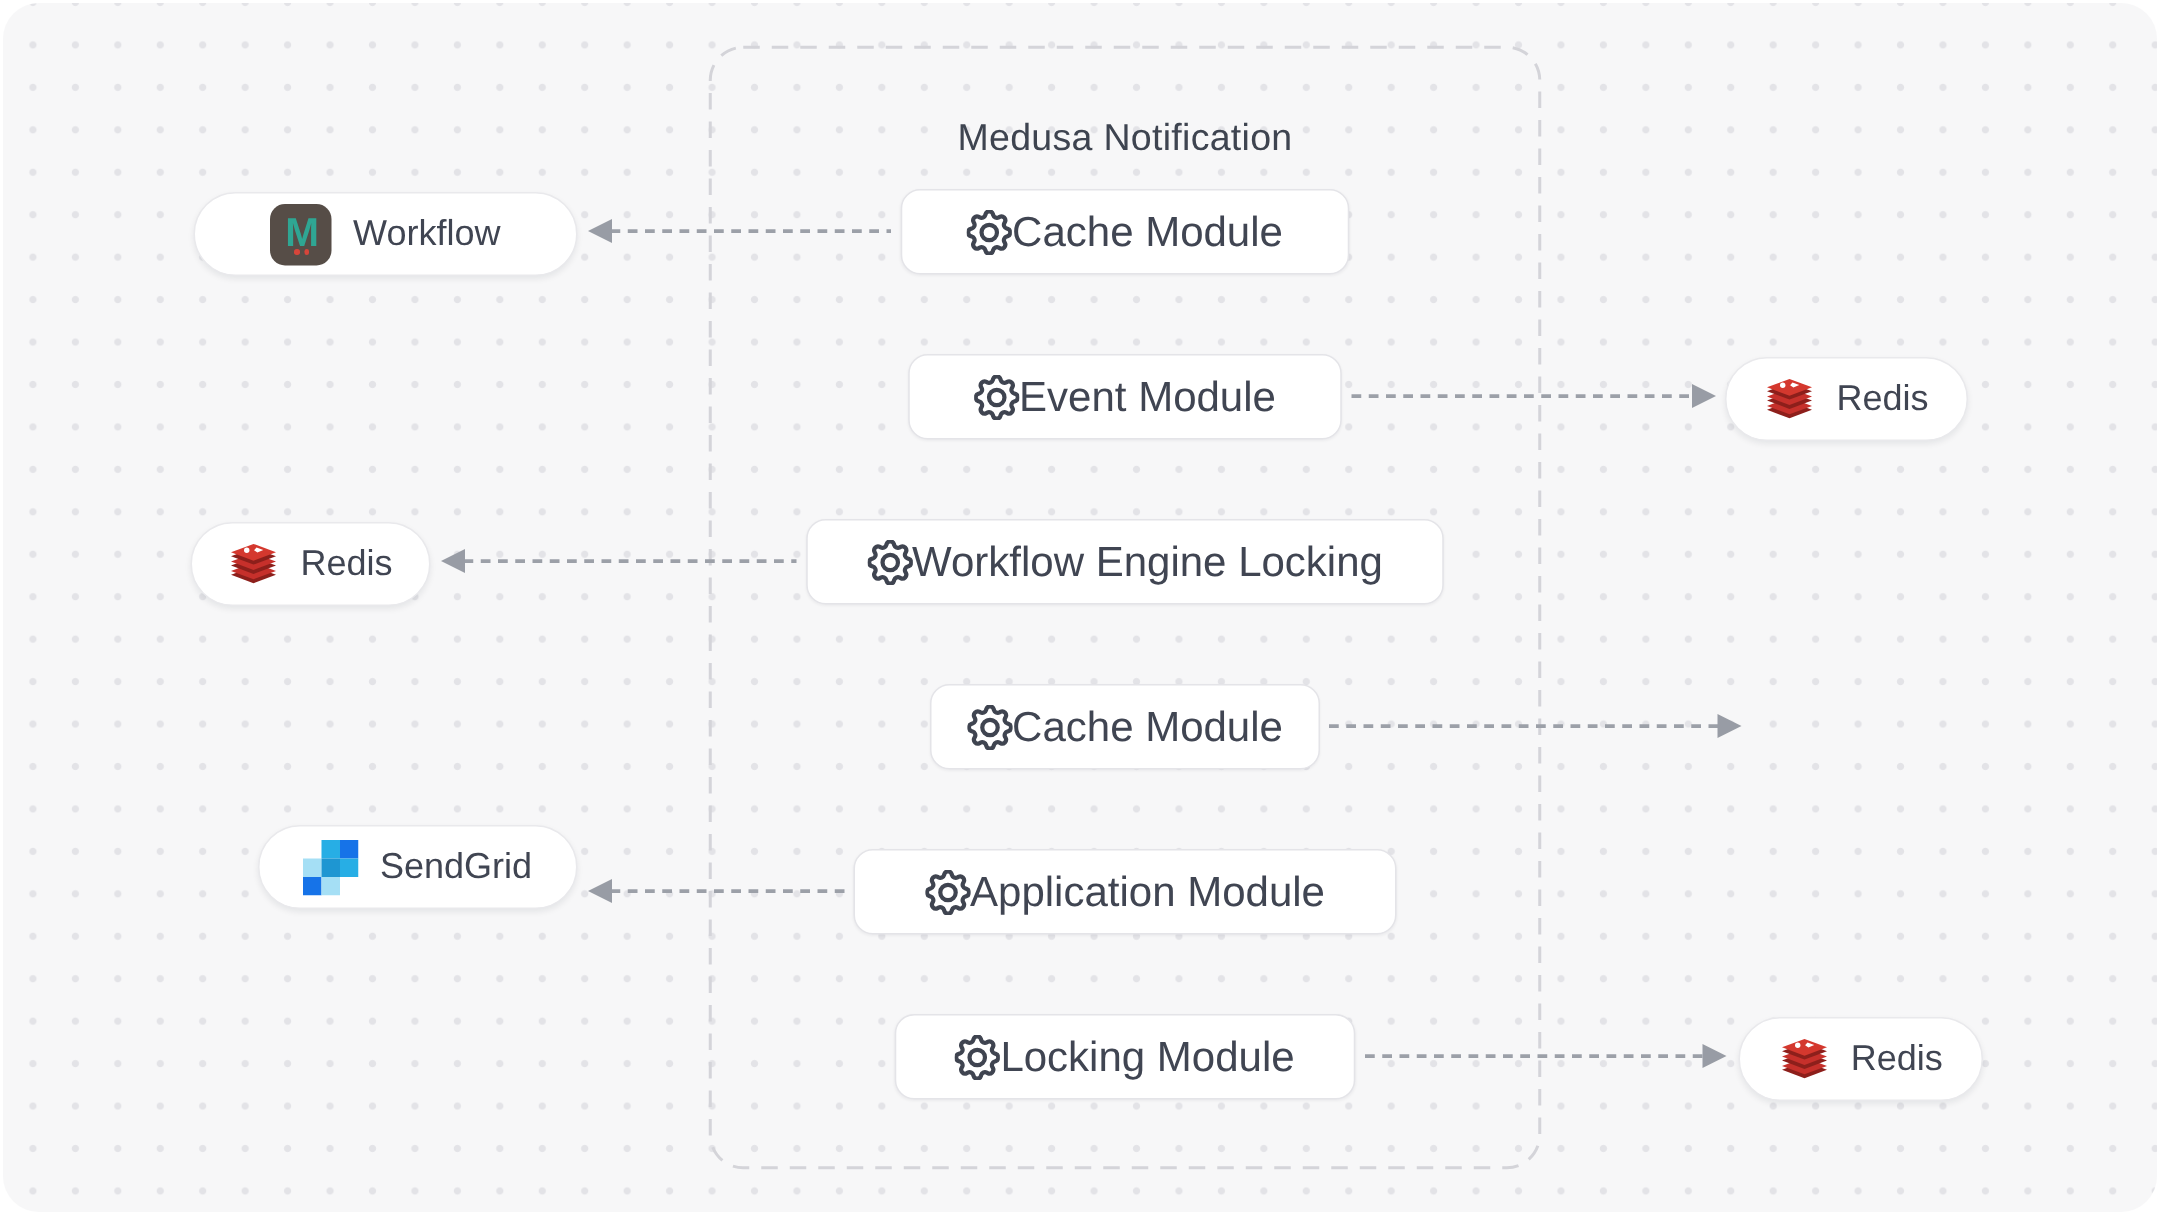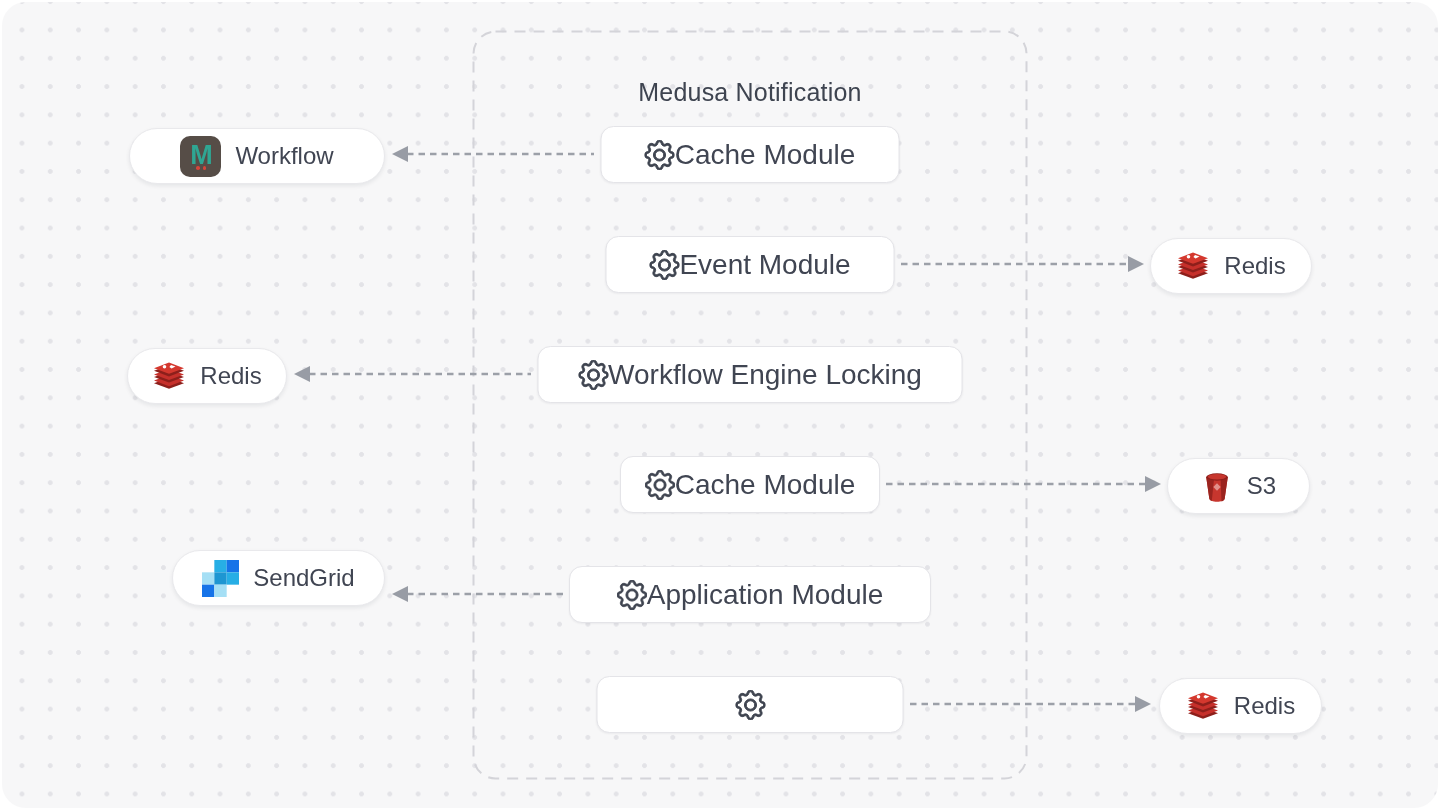--- a/index.html
+++ b/index.html
@@ -123,20 +123,21 @@
       </svg>
     <span>Application Module</span>
   </div>
   <div class="module" id="m-locking">
     <svg class="gear" viewBox="0 0 16 16">
         <g fill="currentColor" stroke="currentColor" stroke-width="0.5">
           <path d="M8 4.754a3.246 3.246 0 1 0 0 6.492 3.246 3.246 0 0 0 0-6.492zM5.754 8a2.246 2.246 0 1 1 4.492 0 2.246 2.246 0 0 1-4.492 0z"></path>
           <path d="M9.796 1.343c-.527-1.79-3.065-1.79-3.592 0l-.094.319a.873.873 0 0 1-1.255.52l-.292-.16c-1.64-.892-3.433.902-2.54 2.541l.159.292a.873.873 0 0 1-.52 1.255l-.319.094c-1.79.527-1.79 3.065 0 3.592l.319.094a.873.873 0 0 1 .52 1.255l-.16.292c-.892 1.64.901 3.434 2.541 2.54l.292-.159a.873.873 0 0 1 1.255.52l.094.319c.527 1.79 3.065 1.79 3.592 0l.094-.319a.873.873 0 0 1 1.255-.52l.292.16c1.64.893 3.434-.902 2.54-2.541l-.159-.292a.873.873 0 0 1 .52-1.255l.319-.094c1.79-.527 1.79-3.065 0-3.592l-.319-.094a.873.873 0 0 1-.52-1.255l.16-.292c.893-1.64-.902-3.433-2.541-2.54l-.292.159a.873.873 0 0 1-1.255-.52l-.094-.319zm-2.633.283c.246-.835 1.428-.835 1.674 0l.094.319a1.873 1.873 0 0 0 2.693 1.115l.291-.16c.764-.415 1.6.42 1.184 1.185l-.159.292a1.873 1.873 0 0 0 1.116 2.692l.318.094c.835.246.835 1.428 0 1.674l-.319.094a1.873 1.873 0 0 0-1.115 2.693l.16.291c.415.764-.42 1.6-1.185 1.184l-.291-.159a1.873 1.873 0 0 0-2.693 1.116l-.094.318c-.246.835-1.428.835-1.674 0l-.094-.319a1.873 1.873 0 0 0-2.692-1.115l-.292.16c-.764.415-1.6-.42-1.184-1.185l.159-.291A1.873 1.873 0 0 0 1.945 8.93l-.319-.094c-.835-.246-.835-1.428 0-1.674l.319-.094A1.873 1.873 0 0 0 3.06 4.377l-.16-.292c-.415-.764.42-1.6 1.185-1.184l.292.159a1.873 1.873 0 0 0 2.692-1.115l.094-.319z"></path>
         </g>
       </svg>
+    <span>Locking Module</span>
   </div>
 
   <div class="service" id="s-memcached">
     <span class="mc-icon">
         <span class="m">M</span>
         <i class="d1"></i>
         <i class="d2"></i>
       </span>
     <span>Workflow</span>
   </div>
@@ -162,31 +163,20 @@
       <path d="M17 9.4 L32 15 L17 20.6 L2 15 Z" fill="#8D1F1B"></path>
       <path d="M17 6.8 L32 12.4 L17 18 L2 12.4 Z" fill="#C6302B"></path>
       <path d="M17 3.2 L32 8.8 L17 14.4 L2 8.8 Z" fill="#8D1F1B"></path>
       <path d="M17 0.6 L32 6.2 L17 11.8 L2 6.2 Z" fill="#D4382E"></path>
       <circle cx="12.5" cy="4.8" r="1.8" fill="#ffffff"></circle>
       <path d="M19 3 L23.5 4.6 L19.6 6.4 L17.4 4.9 Z" fill="#ffffff"></path>
     </svg>
     <span>Redis</span>
   </div>
 
-  <div class="service" id="s-s3">
-    <svg class="flex-icon" width="32" height="34" viewBox="0 0 32 34">
-      <path d="M5.2 8 L8.3 29.5 C8.5 31.4 11.9 32.8 16 32.8 C20.1 32.8 23.5 31.4 23.7 29.5 L26.8 8 Z" fill="#C7362E"></path>
-      <path d="M5.2 8 L8.3 29.5 C8.4 30.5 9.3 31.3 10.8 31.9 L13.2 8 Z" fill="#9A241F"></path>
-      <path d="M19.5 8 L20.5 32.6 C22.4 32.1 23.6 30.8 23.7 29.5 L26.8 8 Z" fill="#9A241F"></path>
-      <ellipse cx="16" cy="8" rx="10.8" ry="3.7" fill="#8D1F1B"></ellipse>
-      <ellipse cx="16" cy="7.7" rx="9.2" ry="2.8" fill="#C7362E"></ellipse>
-      <rect x="13.4" y="15.4" width="5.2" height="5.2" fill="#E2908A" transform="rotate(45 16 18)"></rect>
-    </svg>
-    <span>S3</span>
-  </div>
 
   <div class="service" id="s-sendgrid">
     <svg class="flex-icon" width="37" height="37" viewBox="0 0 36 36">
       <rect x="12" y="0" width="12" height="12" fill="#27AEE5"></rect>
       <rect x="24" y="0" width="12" height="12" fill="#1673E8"></rect>
       <rect x="0" y="12" width="12" height="12" fill="#A5DFF5"></rect>
       <rect x="12" y="12" width="12" height="12" fill="#1E96D2"></rect>
       <rect x="24" y="12" width="12" height="12" fill="#27AEE5"></rect>
       <rect x="0" y="24" width="12" height="12" fill="#1673E8"></rect>
       <rect x="12" y="24" width="12" height="12" fill="#A5DFF5"></rect>

